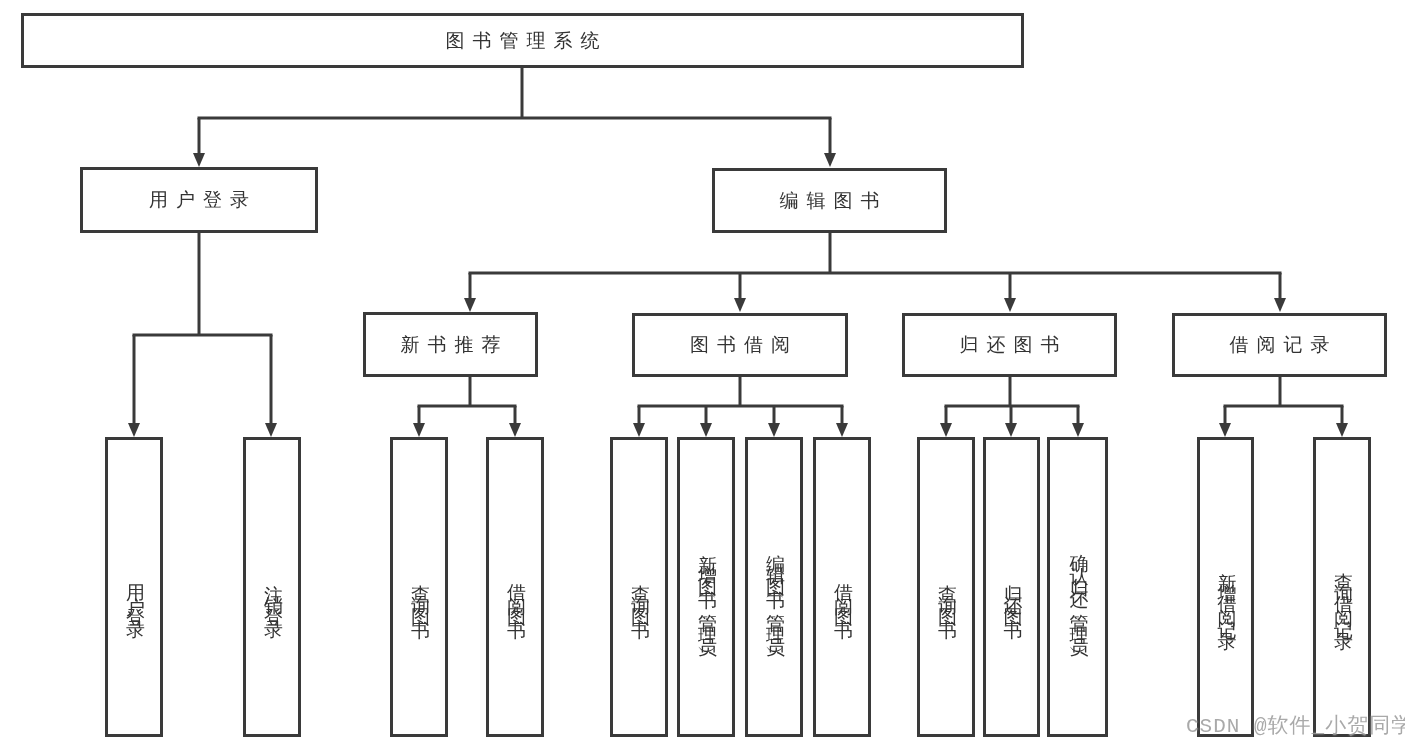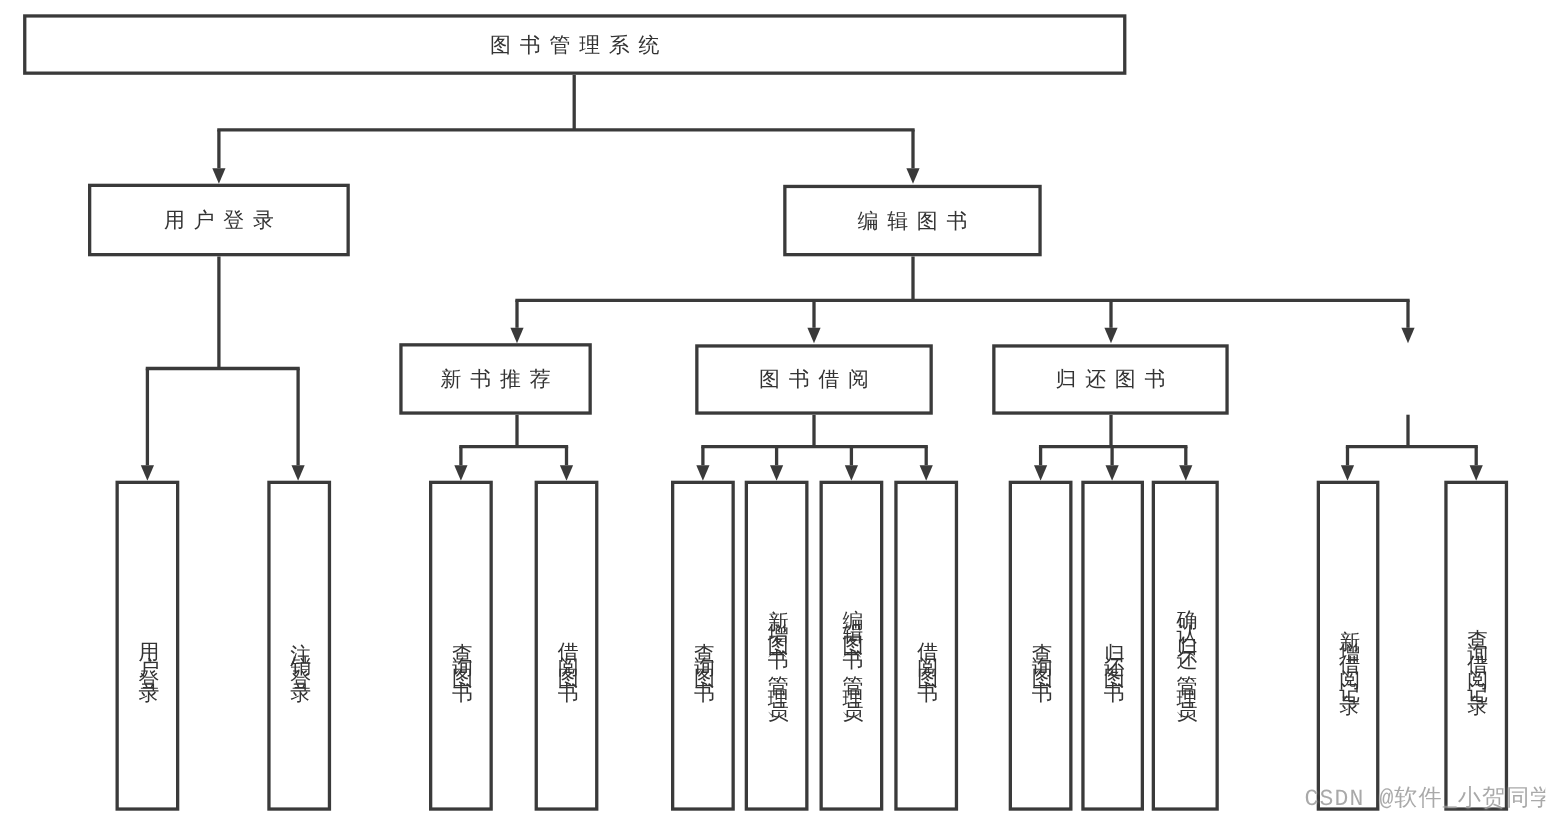--- a/index.html
+++ b/index.html
@@ -92,20 +92,23 @@
 
   <div class="box" style="left:363px;top:312px;width:175px;height:65px;">
     <span class="hlbl">新书推荐</span>
   </div>
   <div class="box" style="left:632px;top:313px;width:216px;height:64px;">
     <span class="hlbl">图书借阅</span>
   </div>
   <div class="box" style="left:902px;top:313px;width:215px;height:64px;">
     <span class="hlbl">归还图书</span>
   </div>
+  <div class="box" style="left:1172px;top:313px;width:215px;height:64px;">
+    <span class="hlbl">借阅记录</span>
+  </div>
 
   <div class="box leaf" style="left:105px;width:58px;">
     <span class="vlbl">用户登录</span>
   </div>
   <div class="box leaf" style="left:243px;width:58px;">
     <span class="vlbl">注销登录</span>
   </div>
 
   <div class="box leaf" style="left:390px;width:58px;">
     <span class="vlbl">查询图书</span>

